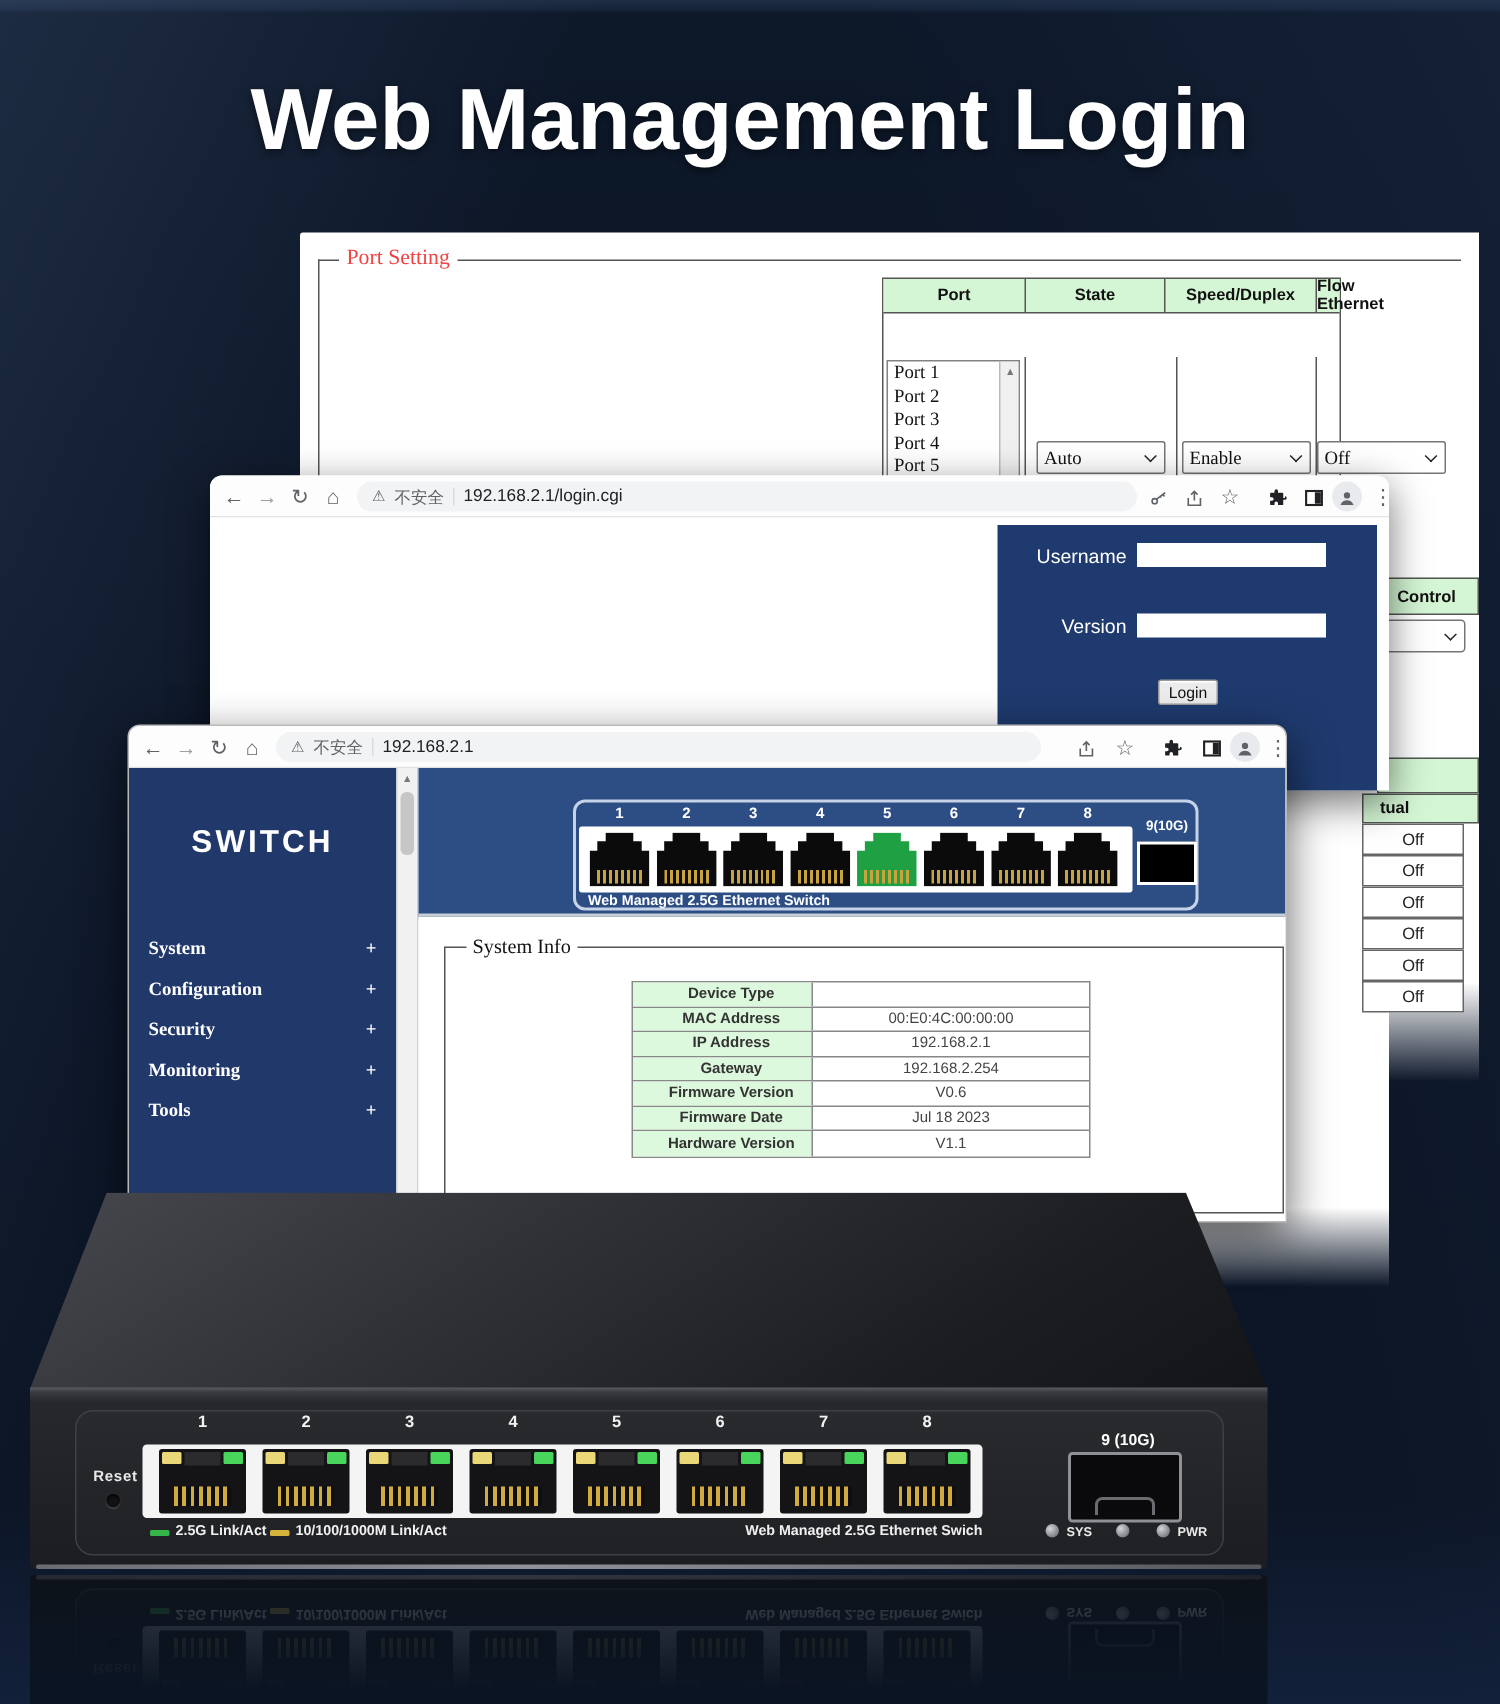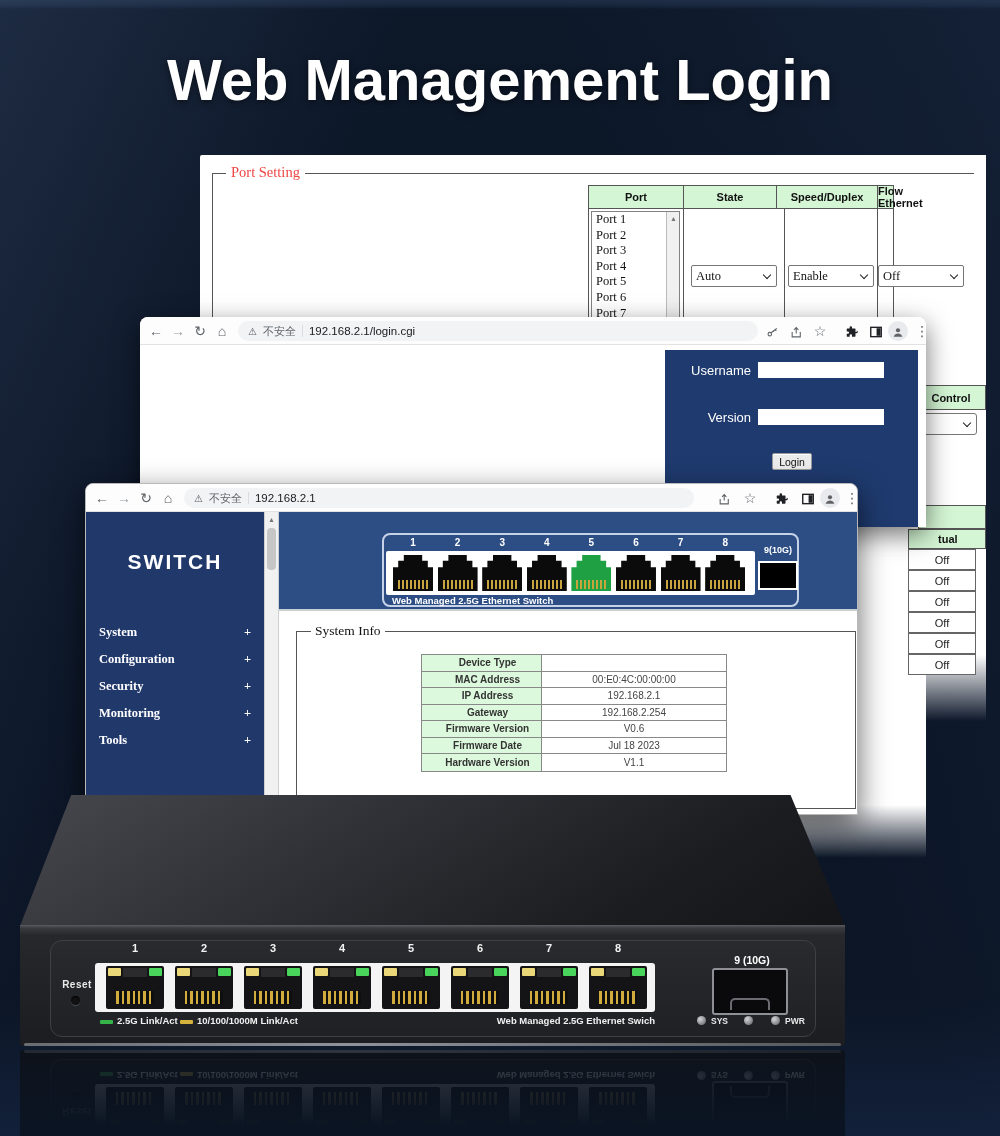--- a/index.html
+++ b/index.html
@@ -23,39 +23,39 @@
     border-top:1px solid #555; border-left:1px solid #555; }
   .wb-legend { position:absolute; left:26px; top:9px; background:#fff; padding:0 5px;
     font-family:"Liberation Serif",serif; font-size:14.5px; color:#ef4444; }
   .pst { position:absolute; left:388px; top:30px; width:306px; border:1px solid #555; background:#fff; }
   .pst-head { display:flex; height:22px; background:#d4f6d4; }
   .pst-head .c { border-right:1px solid #555; display:flex; align-items:center; justify-content:center;
     font-weight:bold; font-size:11px; color:#111; }
   .pst-head .c:last-child { border-right:none; }
   .c1{flex:0 0 95px;} .c2{flex:0 0 93px;} .c3{flex:0 0 101px;} .c4{flex:1;}
   .pst-body { display:flex; height:172px; border-top:1px solid #555; }
-  .pst-body .bc { border-right:1px solid #555; } .pst-body .bc:last-child { border-right:none; }
+  .pst-body .bc { border-right:1px solid #555;margin-top:29px; } .pst-body .bc:last-child { border-right:none; }
   .lb { margin:2px; width:89px; height:126px; border:1px solid #828282; position:relative;
     font-family:"Liberation Serif",serif; font-size:12.5px; background:#fff; overflow:hidden; }
   .lb .opt { height:15.6px; line-height:15.6px; padding-left:4px; color:#111; }
   .lb-scroll { position:absolute; right:0; top:0; width:13px; height:100%; background:#f0f0f0; border-left:1px solid #bbb; }
   .lb-up { position:absolute; top:3px; left:0; width:13px; text-align:center; font-size:7px; color:#777; }
   .sel { margin:56px auto 0; width:86px; height:22px; border:1px solid #767676; border-radius:2px;
     background:#fff; display:flex; align-items:center; font-family:"Liberation Serif",serif;
     font-size:12.5px; padding:0 4px; position:relative; color:#111; }
   .chev { position:absolute; right:6px; top:6px; width:6px; height:6px;
     border-right:1.7px solid #222; border-bottom:1.7px solid #222; transform:rotate(45deg); }
   .fr-control { position:absolute; left:716px; top:230px; width:70px; height:25px; background:#d4f6d4;
     border:1px solid #555; font-weight:bold; font-size:11px; display:flex; align-items:center; justify-content:center; color:#111;}
   .fr-sel { position:absolute; left:719px; top:258px; width:58px; height:22px; border:1px solid #767676;
     border-radius:3px; background:#fff; }
   .fr-tbl { position:absolute; left:708px; top:350px; width:78px; }
   .fr-g1 { position:absolute; left:10px; top:0; width:68px; height:24px; background:#d4f6d4; border:1px solid #555; }
   .fr-g2 { position:absolute; left:0; top:24px; width:78px; height:20px; background:#d4f6d4; border:1px solid #555;
-    font-weight:bold; font-size:11px; line-height:18px; padding-left:29px; color:#111; }
+    font-weight:bold; font-size:11px; line-height:18px; padding-left:11px; color:#111; }
   .fr-off { position:absolute; left:0; width:68px; height:21px; background:#fff; border:1px solid #666;
     font-size:11px; display:flex; align-items:center; justify-content:center; color:#222; }
 
   
   .toolbar { position:absolute; left:0; top:0; width:100%; height:28px; background:#fdfdfd;
     border-radius:8px 8px 0 0; border-bottom:1px solid #e2e2e2; }
   .tb-ic { position:absolute; top:4px; width:20px; height:20px; text-align:center; font-size:14px;
     line-height:20px; color:#5f6368; }
   .tb-ic svg { vertical-align:middle; }
   .tb-pill { position:absolute; top:4px; height:20px; background:#f1f3f4; border-radius:10px;

